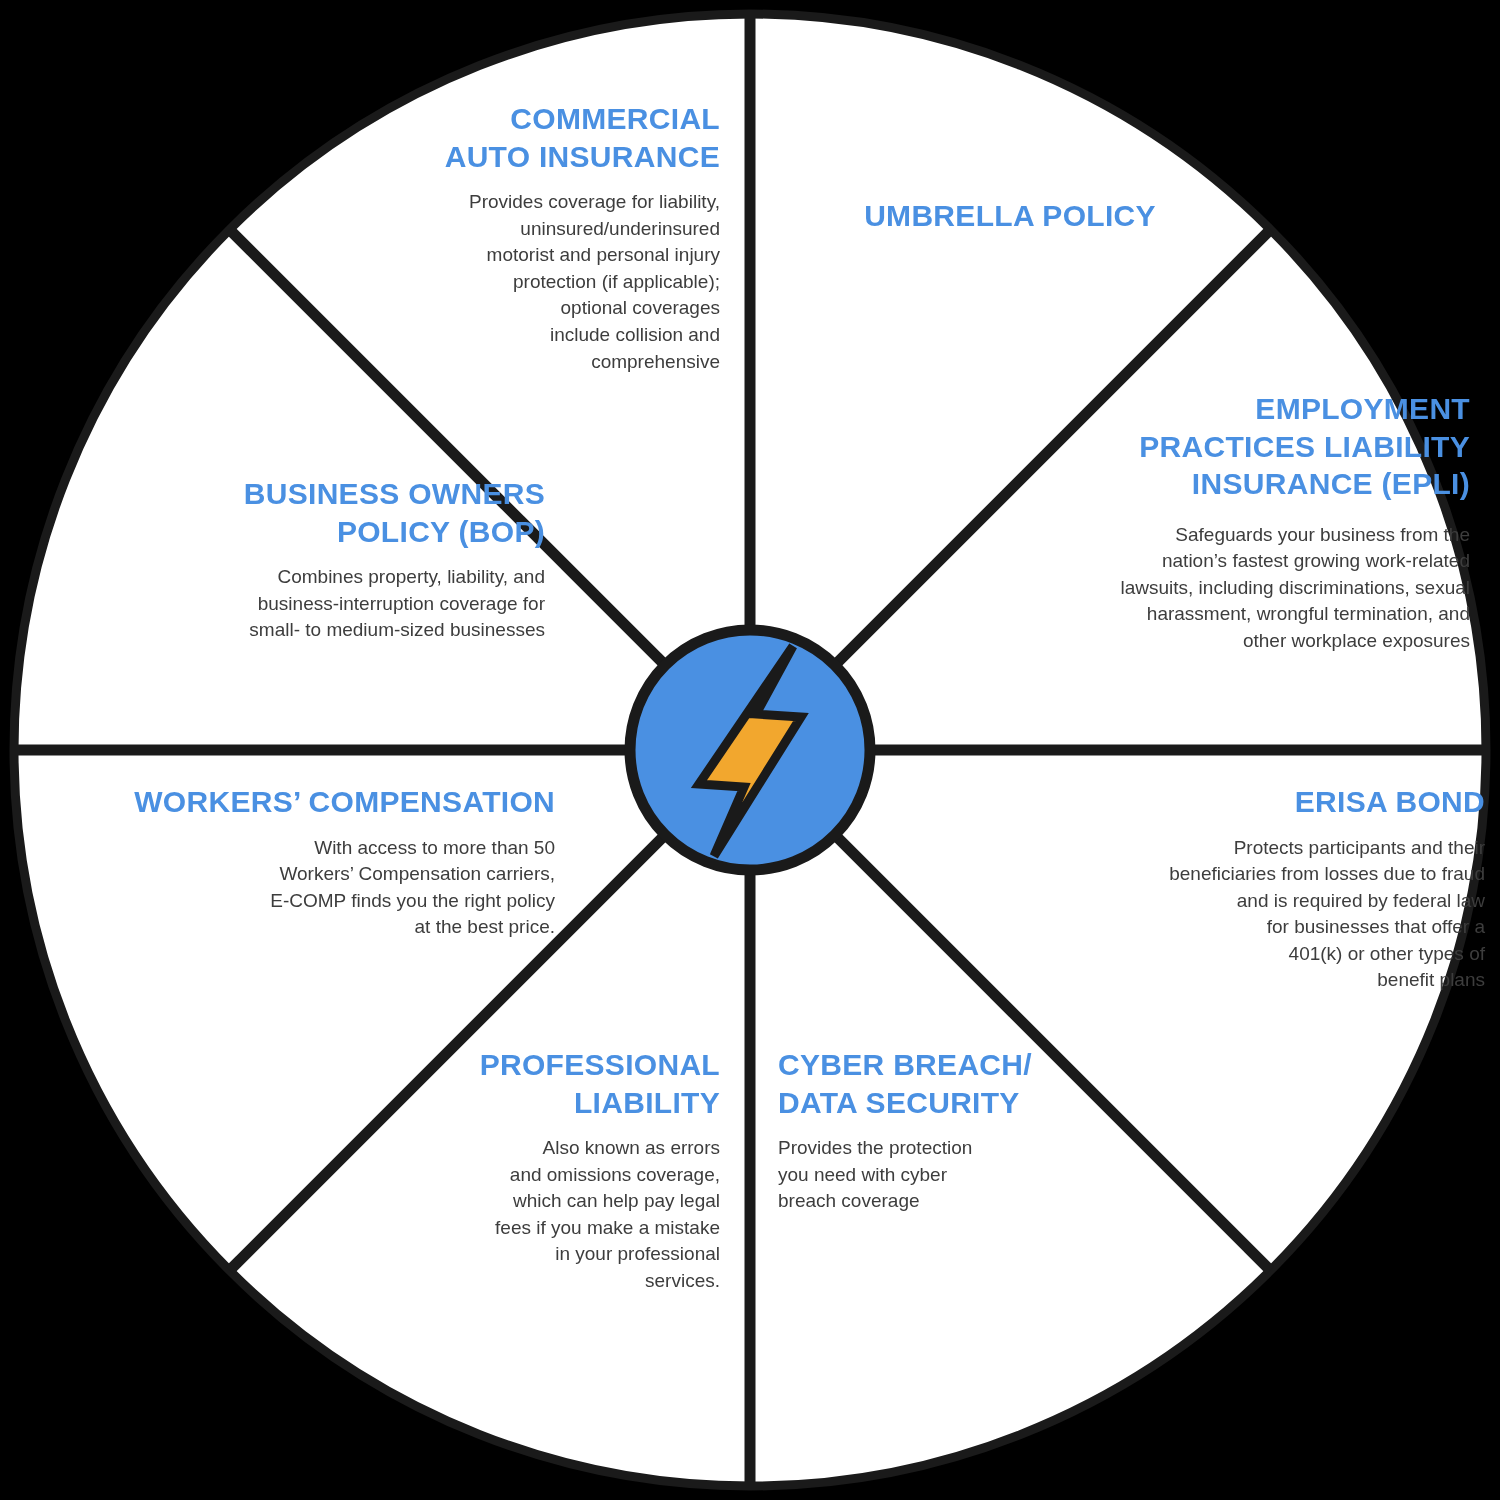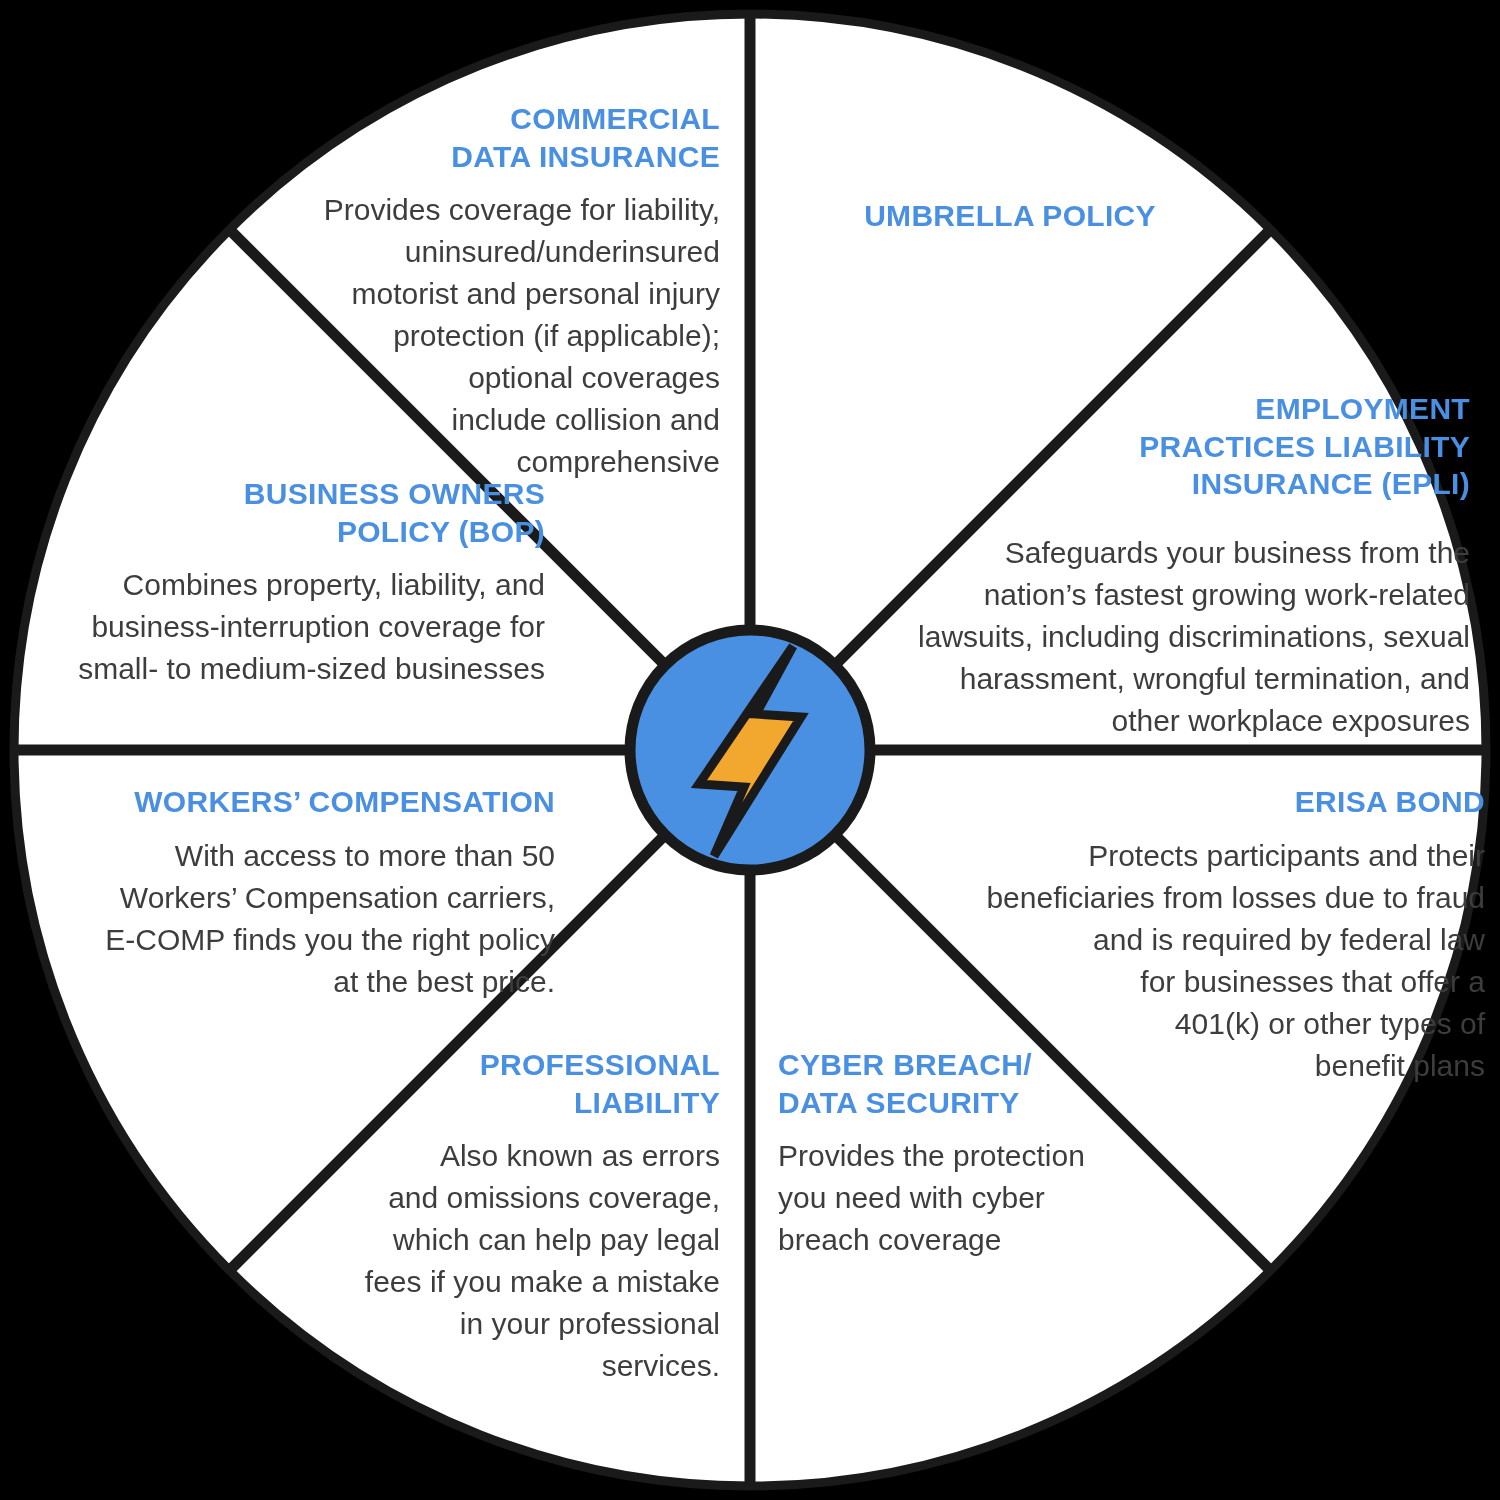--- a/index.html
+++ b/index.html
@@ -34,33 +34,33 @@
   .seg-title{
     color:var(--accent-blue);
     font-weight:bold;
     font-size:30px;
     line-height:1.25;
     white-space:pre-line;
     letter-spacing:0.3px;
   }
   .seg-desc{
     color:var(--body-text);
-    font-size:30px;
+    font-size:19px;
     line-height:1.40;
     margin-top:14px;
     white-space:pre-line;
   }
   .align-right{text-align:right;}
   .align-left{text-align:left;}
   .align-center{text-align:right;}
 
   .seg-commercial-auto{top:100px;right:780px;width:460px;}
   .seg-umbrella{top:197px;left:795px;width:430px;text-align:center;}
   .seg-epli{top:390px;left:860px;width:610px;}
-  .seg-epli .seg-desc{margin-top:29px;}
+  .seg-epli .seg-desc{margin-top:19px;}
   .seg-erisa{top:783px;left:925px;width:560px;}
   .seg-cyber{top:1046px;left:778px;width:340px;}
   .seg-professional{top:1046px;right:780px;width:420px;}
   .seg-workers{top:783px;left:85px;width:470px;}
   .seg-bop{top:475px;left:55px;width:490px;}
 </style>
 </head>
 <body>
 
 <div class="canvas">
@@ -80,21 +80,21 @@
       <line x1="750" y1="750" x2="229.6" y2="229.6"></line>
     </g>
 
     <circle cx="750" cy="750" r="120" style="fill:var(--accent-blue);stroke:var(--line-color);stroke-width:11"></circle>
 
     <path d="M 793 646 L 699 784 L 744 787 L 714 856 L 801 717 L 756 714 Z" style="fill:var(--bolt-gold);stroke:var(--line-color);stroke-width:9" stroke-linejoin="miter" stroke-miterlimit="6"></path>
   </svg>
 
   <div class="segment seg-commercial-auto align-right">
     <div class="seg-title">COMMERCIAL
-DATA INSURANCE</div>
+AUTO INSURANCE</div>
     <div class="seg-desc">Provides coverage for liability,
 uninsured/underinsured
 motorist and personal injury
 protection (if applicable);
 optional coverages
 include collision and
 comprehensive</div>
   </div>
 
   <div class="segment seg-umbrella align-left">

